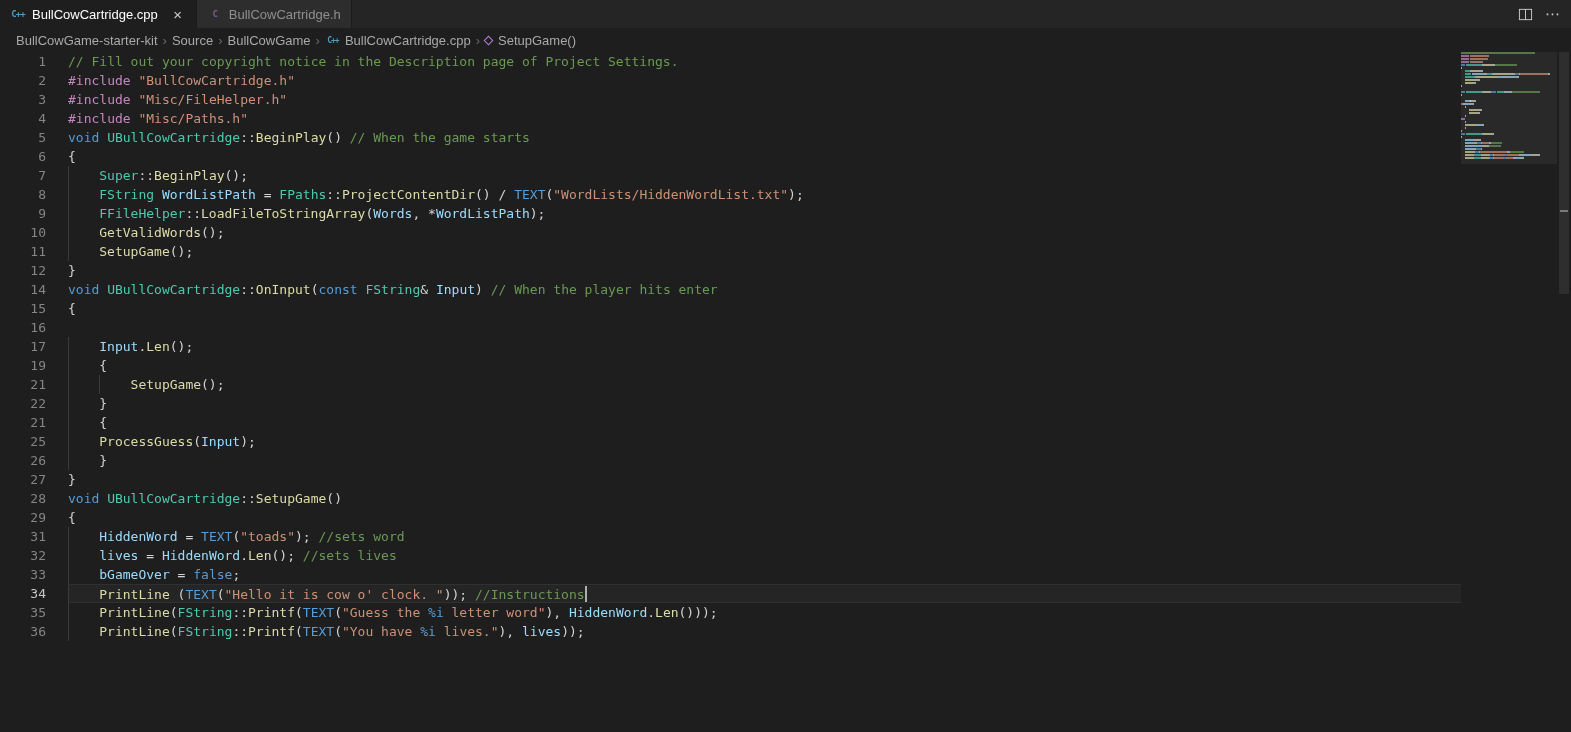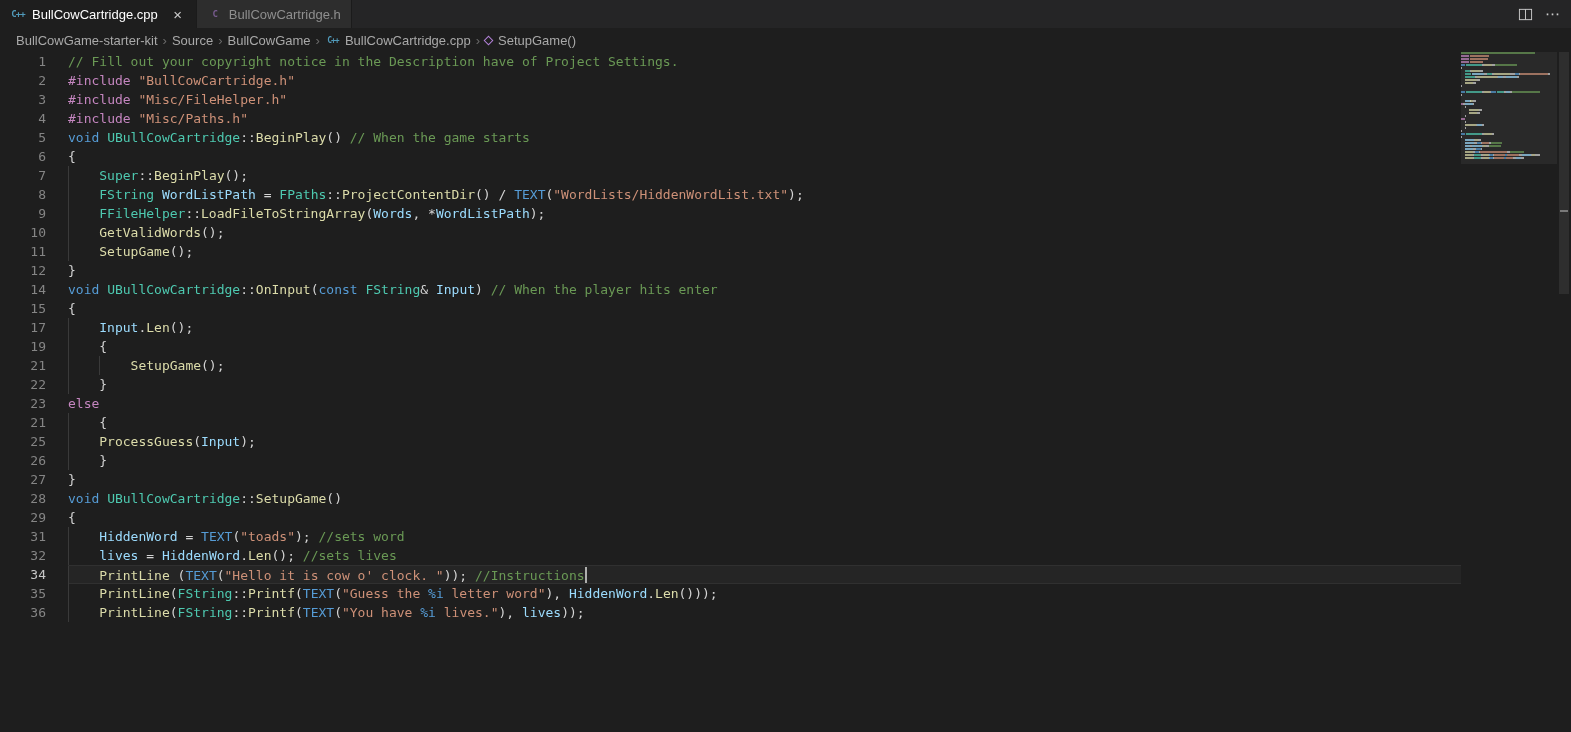--- a/index.html
+++ b/index.html
@@ -135,47 +135,48 @@
   </span>
   <span class="crumb-sep">›</span>
   <span class="crumb">
     <span class="method-icon"></span>
     <span>SetupGame()</span>
   </span>
 </div>
 
 <div class="code-area">
   <div id="code-lines">
-      <div class="code-line"><span class="line-num">1</span><span class="line-body"><span style="color: rgb(106, 153, 85);">// Fill out your copyright notice in the Description have of Project Settings.</span></span></div>
+      <div class="code-line"><span class="line-num">1</span><span class="line-body"><span style="color: rgb(106, 153, 85);">// Fill out your copyright notice in the Description page of Project Settings.</span></span></div>
       <div class="code-line"><span class="line-num">2</span><span class="line-body"><span style="color: rgb(197, 134, 192);">#include</span><span style="color: rgb(212, 212, 212);"> </span><span style="color: rgb(206, 145, 120);">"BullCowCartridge.h"</span></span></div>
       <div class="code-line"><span class="line-num">3</span><span class="line-body"><span style="color: rgb(197, 134, 192);">#include</span><span style="color: rgb(212, 212, 212);"> </span><span style="color: rgb(206, 145, 120);">"Misc/FileHelper.h"</span></span></div>
       <div class="code-line"><span class="line-num">4</span><span class="line-body"><span style="color: rgb(197, 134, 192);">#include</span><span style="color: rgb(212, 212, 212);"> </span><span style="color: rgb(206, 145, 120);">"Misc/Paths.h"</span></span></div>
       <div class="code-line"><span class="line-num">5</span><span class="line-body"><span style="color: rgb(86, 156, 214);">void</span><span style="color: rgb(212, 212, 212);"> </span><span style="color: rgb(78, 201, 176);">UBullCowCartridge</span><span style="color: rgb(212, 212, 212);">::</span><span style="color: rgb(220, 220, 170);">BeginPlay</span><span style="color: rgb(212, 212, 212);">() </span><span style="color: rgb(106, 153, 85);">// When the game starts</span></span></div>
       <div class="code-line"><span class="line-num">6</span><span class="line-body"><span style="color: rgb(212, 212, 212);">{</span></span></div>
       <div class="code-line"><span class="line-num">7</span><span class="line-body"><span class="indent-guide"></span><span style="color: rgb(78, 201, 176);">Super</span><span style="color: rgb(212, 212, 212);">::</span><span style="color: rgb(220, 220, 170);">BeginPlay</span><span style="color: rgb(212, 212, 212);">();</span></span></div>
       <div class="code-line"><span class="line-num">8</span><span class="line-body"><span class="indent-guide"></span><span style="color: rgb(78, 201, 176);">FString</span><span style="color: rgb(212, 212, 212);"> </span><span style="color: rgb(156, 220, 254);">WordListPath</span><span style="color: rgb(212, 212, 212);"> = </span><span style="color: rgb(78, 201, 176);">FPaths</span><span style="color: rgb(212, 212, 212);">::</span><span style="color: rgb(220, 220, 170);">ProjectContentDir</span><span style="color: rgb(212, 212, 212);">() / </span><span style="color: rgb(86, 156, 214);">TEXT</span><span style="color: rgb(212, 212, 212);">(</span><span style="color: rgb(206, 145, 120);">"WordLists/HiddenWordList.txt"</span><span style="color: rgb(212, 212, 212);">);</span></span></div>
       <div class="code-line"><span class="line-num">9</span><span class="line-body"><span class="indent-guide"></span><span style="color: rgb(78, 201, 176);">FFileHelper</span><span style="color: rgb(212, 212, 212);">::</span><span style="color: rgb(220, 220, 170);">LoadFileToStringArray</span><span style="color: rgb(212, 212, 212);">(</span><span style="color: rgb(156, 220, 254);">Words</span><span style="color: rgb(212, 212, 212);">, *</span><span style="color: rgb(156, 220, 254);">WordListPath</span><span style="color: rgb(212, 212, 212);">);</span></span></div>
       <div class="code-line"><span class="line-num">10</span><span class="line-body"><span class="indent-guide"></span><span style="color: rgb(220, 220, 170);">GetValidWords</span><span style="color: rgb(212, 212, 212);">();</span></span></div>
       <div class="code-line"><span class="line-num">11</span><span class="line-body"><span class="indent-guide"></span><span style="color: rgb(220, 220, 170);">SetupGame</span><span style="color: rgb(212, 212, 212);">();</span></span></div>
       <div class="code-line"><span class="line-num">12</span><span class="line-body"><span style="color: rgb(212, 212, 212);">}</span></span></div>
       <div class="code-line"><span class="line-num">14</span><span class="line-body"><span style="color: rgb(86, 156, 214);">void</span><span style="color: rgb(212, 212, 212);"> </span><span style="color: rgb(78, 201, 176);">UBullCowCartridge</span><span style="color: rgb(212, 212, 212);">::</span><span style="color: rgb(220, 220, 170);">OnInput</span><span style="color: rgb(212, 212, 212);">(</span><span style="color: rgb(86, 156, 214);">const</span><span style="color: rgb(212, 212, 212);"> </span><span style="color: rgb(78, 201, 176);">FString</span><span style="color: rgb(212, 212, 212);">&amp; </span><span style="color: rgb(156, 220, 254);">Input</span><span style="color: rgb(212, 212, 212);">) </span><span style="color: rgb(106, 153, 85);">// When the player hits enter</span></span></div>
       <div class="code-line"><span class="line-num">15</span><span class="line-body"><span style="color: rgb(212, 212, 212);">{</span></span></div>
+      <div class="code-line"><span class="line-num">16</span><span class="line-body"></span></div>
       <div class="code-line"><span class="line-num">17</span><span class="line-body"><span class="indent-guide"></span><span style="color: rgb(156, 220, 254);">Input</span><span style="color: rgb(212, 212, 212);">.</span><span style="color: rgb(220, 220, 170);">Len</span><span style="color: rgb(212, 212, 212);">();</span></span></div>
       <div class="code-line"><span class="line-num">19</span><span class="line-body"><span class="indent-guide"></span><span style="color: rgb(212, 212, 212);">{</span></span></div>
       <div class="code-line"><span class="line-num">21</span><span class="line-body"><span class="indent-guide"></span><span class="indent-guide"></span><span style="color: rgb(220, 220, 170);">SetupGame</span><span style="color: rgb(212, 212, 212);">();</span></span></div>
       <div class="code-line"><span class="line-num">22</span><span class="line-body"><span class="indent-guide"></span><span style="color: rgb(212, 212, 212);">}</span></span></div>
-      <div class="code-line"><span class="line-num">23</span><span class="line-body"><span style="color: rgb(197, 134, 192);">else</span></span></div>
       <div class="code-line"><span class="line-num">21</span><span class="line-body"><span class="indent-guide"></span><span style="color: rgb(212, 212, 212);">{</span></span></div>
       <div class="code-line"><span class="line-num">25</span><span class="line-body"><span class="indent-guide"></span><span style="color: rgb(220, 220, 170);">ProcessGuess</span><span style="color: rgb(212, 212, 212);">(</span><span style="color: rgb(156, 220, 254);">Input</span><span style="color: rgb(212, 212, 212);">);</span></span></div>
       <div class="code-line"><span class="line-num">26</span><span class="line-body"><span class="indent-guide"></span><span style="color: rgb(212, 212, 212);">}</span></span></div>
       <div class="code-line"><span class="line-num">27</span><span class="line-body"><span style="color: rgb(212, 212, 212);">}</span></span></div>
       <div class="code-line"><span class="line-num">28</span><span class="line-body"><span style="color: rgb(86, 156, 214);">void</span><span style="color: rgb(212, 212, 212);"> </span><span style="color: rgb(78, 201, 176);">UBullCowCartridge</span><span style="color: rgb(212, 212, 212);">::</span><span style="color: rgb(220, 220, 170);">SetupGame</span><span style="color: rgb(212, 212, 212);">()</span></span></div>
       <div class="code-line"><span class="line-num">29</span><span class="line-body"><span style="color: rgb(212, 212, 212);">{</span></span></div>
       <div class="code-line"><span class="line-num">31</span><span class="line-body"><span class="indent-guide"></span><span style="color: rgb(156, 220, 254);">HiddenWord</span><span style="color: rgb(212, 212, 212);"> = </span><span style="color: rgb(86, 156, 214);">TEXT</span><span style="color: rgb(212, 212, 212);">(</span><span style="color: rgb(206, 145, 120);">"toads"</span><span style="color: rgb(212, 212, 212);">); </span><span style="color: rgb(106, 153, 85);">//sets word</span></span></div>
       <div class="code-line"><span class="line-num">32</span><span class="line-body"><span class="indent-guide"></span><span style="color: rgb(156, 220, 254);">lives</span><span style="color: rgb(212, 212, 212);"> = </span><span style="color: rgb(156, 220, 254);">HiddenWord</span><span style="color: rgb(212, 212, 212);">.</span><span style="color: rgb(220, 220, 170);">Len</span><span style="color: rgb(212, 212, 212);">(); </span><span style="color: rgb(106, 153, 85);">//sets lives</span></span></div>
+      <div class="code-line"><span class="line-num">33</span><span class="line-body"><span class="indent-guide"></span><span style="color: rgb(156, 220, 254);">bGameOver</span><span style="color: rgb(212, 212, 212);"> = </span><span style="color: rgb(86, 156, 214);">false</span><span style="color: rgb(212, 212, 212);">;</span></span></div>
       <div class="code-line current"><span class="line-num">34</span><span class="line-body"><span class="indent-guide"></span><span style="color: rgb(220, 220, 170);">PrintLine</span><span style="color: rgb(212, 212, 212);"> (</span><span style="color: rgb(86, 156, 214);">TEXT</span><span style="color: rgb(212, 212, 212);">(</span><span style="color: rgb(206, 145, 120);">"Hello it is cow o' clock. "</span><span style="color: rgb(212, 212, 212);">)); </span><span style="color: rgb(106, 153, 85);">//Instructions</span><span class="cursor"></span></span></div>
       <div class="code-line"><span class="line-num">35</span><span class="line-body"><span class="indent-guide"></span><span style="color: rgb(220, 220, 170);">PrintLine</span><span style="color: rgb(212, 212, 212);">(</span><span style="color: rgb(78, 201, 176);">FString</span><span style="color: rgb(212, 212, 212);">::</span><span style="color: rgb(220, 220, 170);">Printf</span><span style="color: rgb(212, 212, 212);">(</span><span style="color: rgb(86, 156, 214);">TEXT</span><span style="color: rgb(212, 212, 212);">(</span><span style="color: rgb(206, 145, 120);">"Guess the </span><span style="color: rgb(86, 156, 214);">%i</span><span style="color: rgb(206, 145, 120);"> letter word"</span><span style="color: rgb(212, 212, 212);">), </span><span style="color: rgb(156, 220, 254);">HiddenWord</span><span style="color: rgb(212, 212, 212);">.</span><span style="color: rgb(220, 220, 170);">Len</span><span style="color: rgb(212, 212, 212);">()));</span></span></div>
       <div class="code-line"><span class="line-num">36</span><span class="line-body"><span class="indent-guide"></span><span style="color: rgb(220, 220, 170);">PrintLine</span><span style="color: rgb(212, 212, 212);">(</span><span style="color: rgb(78, 201, 176);">FString</span><span style="color: rgb(212, 212, 212);">::</span><span style="color: rgb(220, 220, 170);">Printf</span><span style="color: rgb(212, 212, 212);">(</span><span style="color: rgb(86, 156, 214);">TEXT</span><span style="color: rgb(212, 212, 212);">(</span><span style="color: rgb(206, 145, 120);">"You have </span><span style="color: rgb(86, 156, 214);">%i</span><span style="color: rgb(206, 145, 120);"> lives."</span><span style="color: rgb(212, 212, 212);">), </span><span style="color: rgb(156, 220, 254);">lives</span><span style="color: rgb(212, 212, 212);">));</span></span></div>
     </div>
 </div>
 
 <div class="minimap">
   <div class="minimap-slider"></div>
   <div id="mm-content">
       <div class="mm-line" style="padding-left: 0px;">

